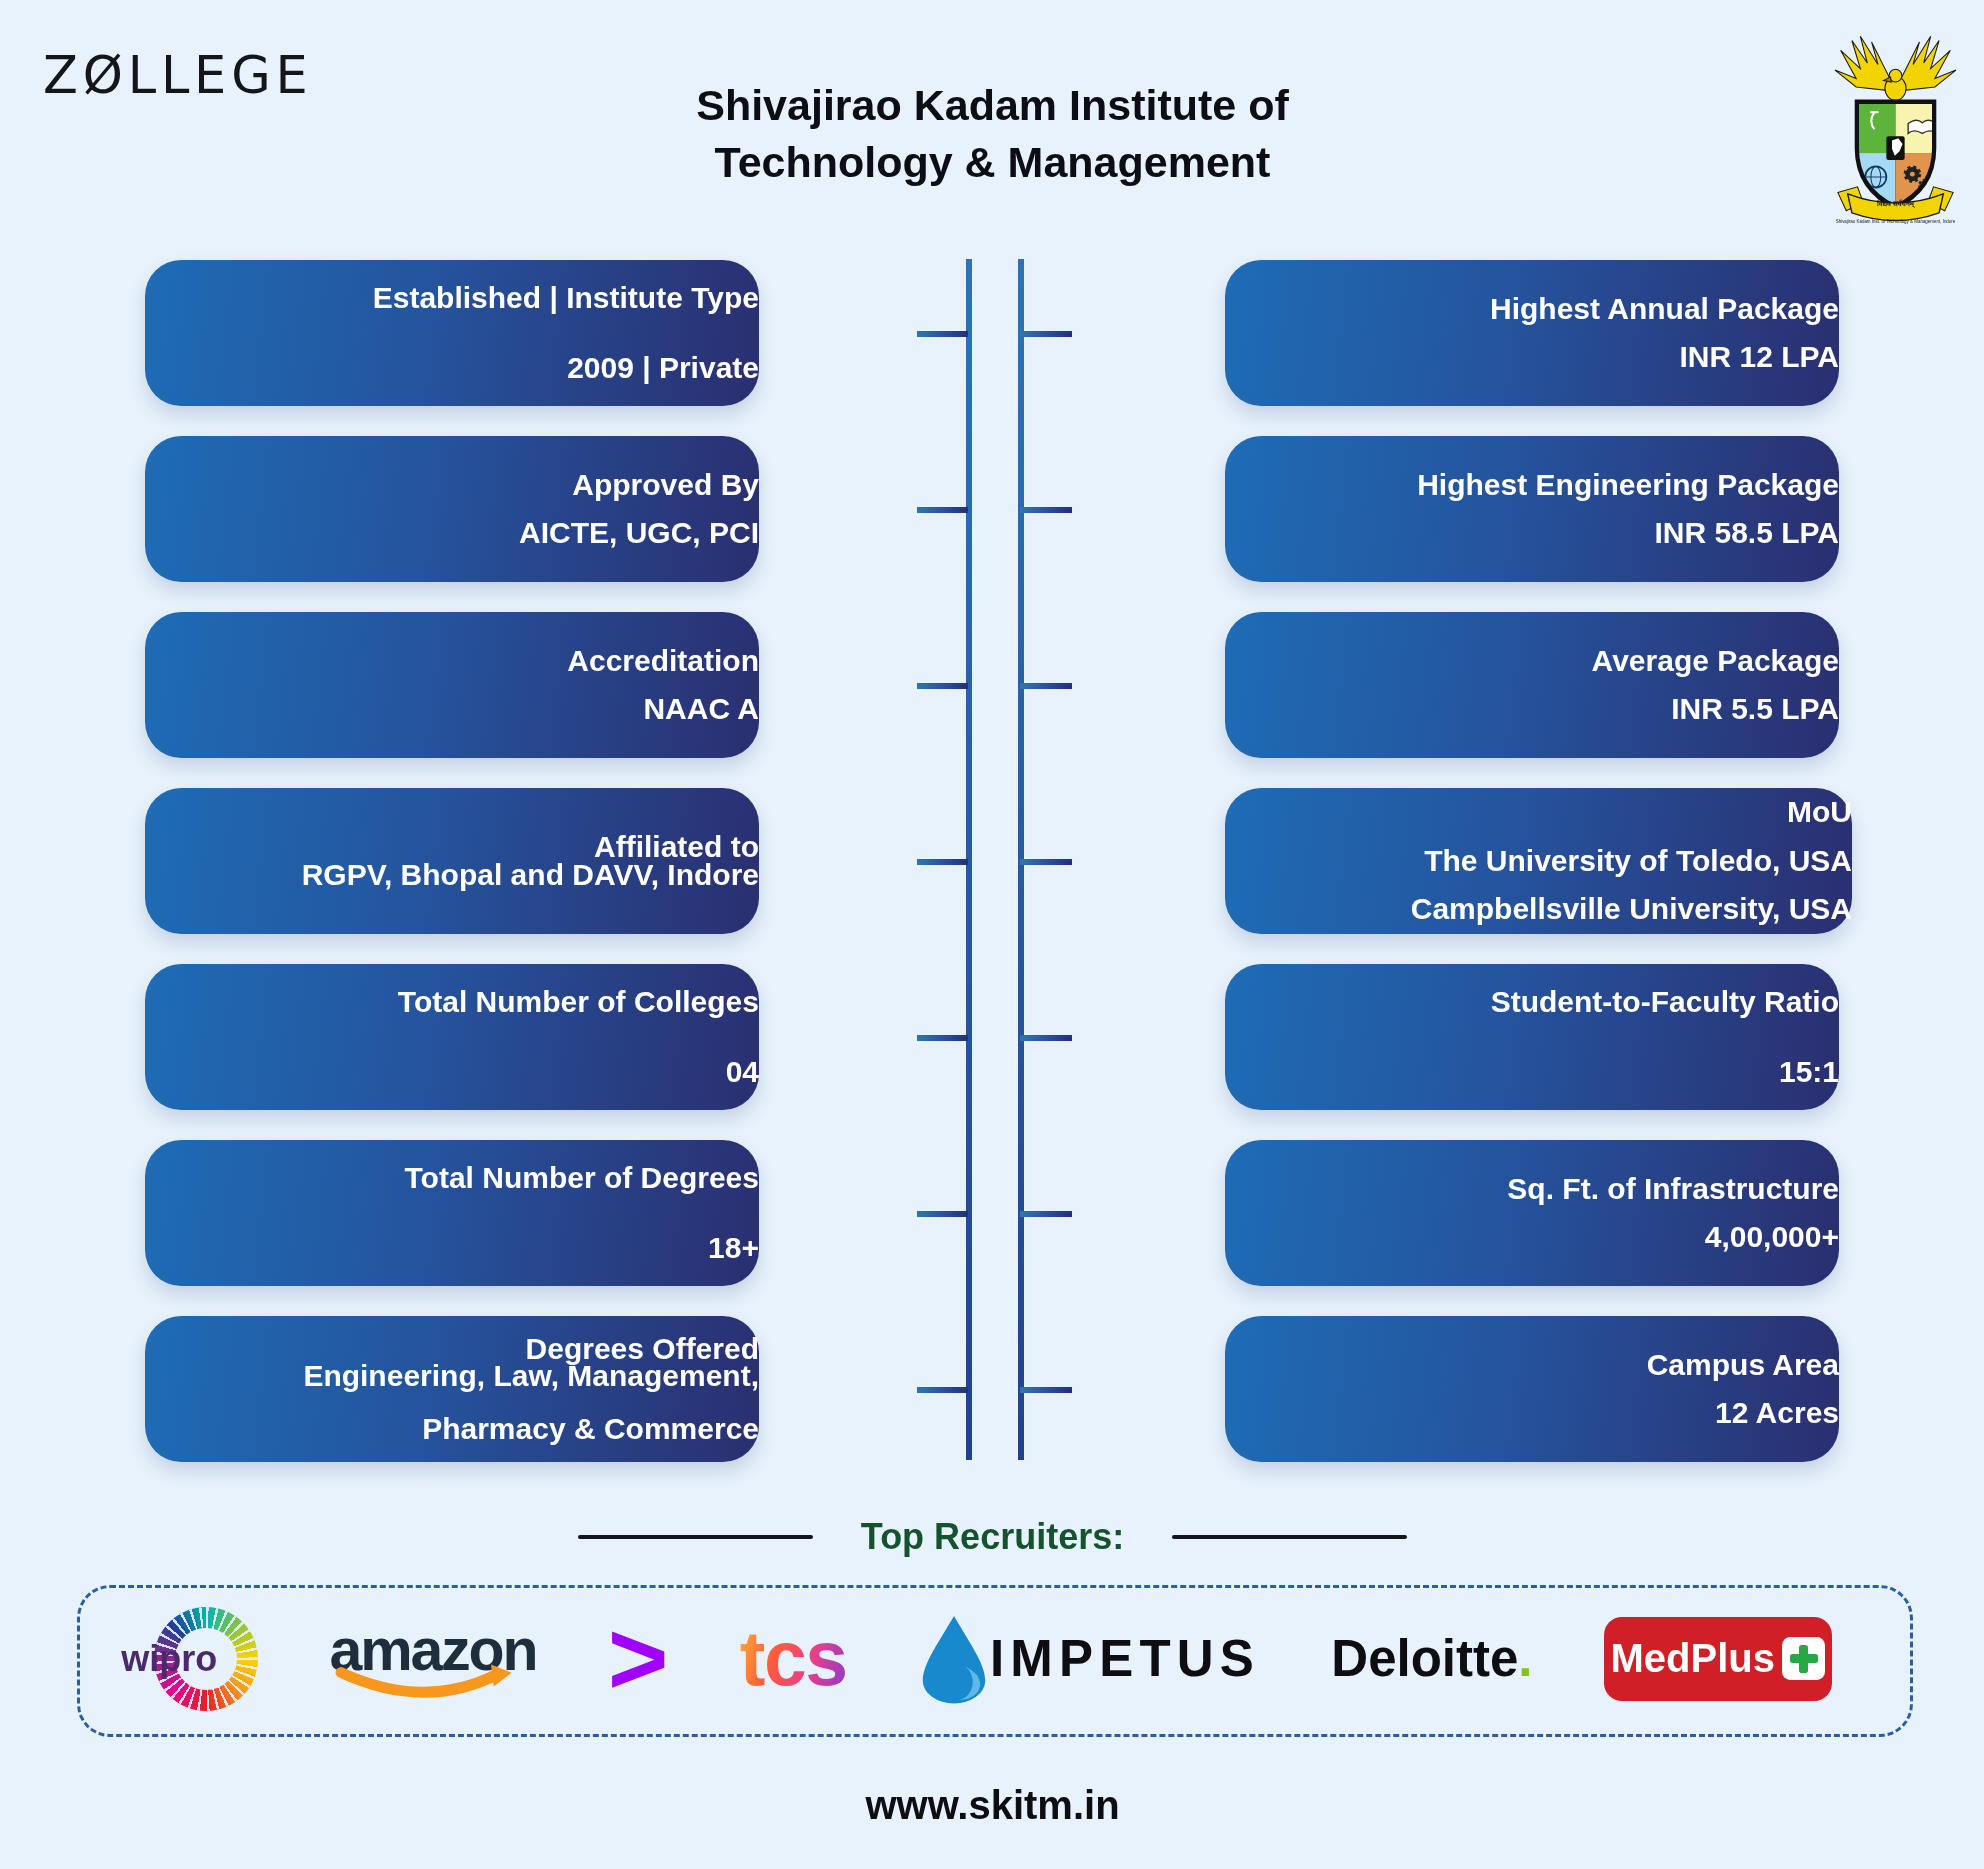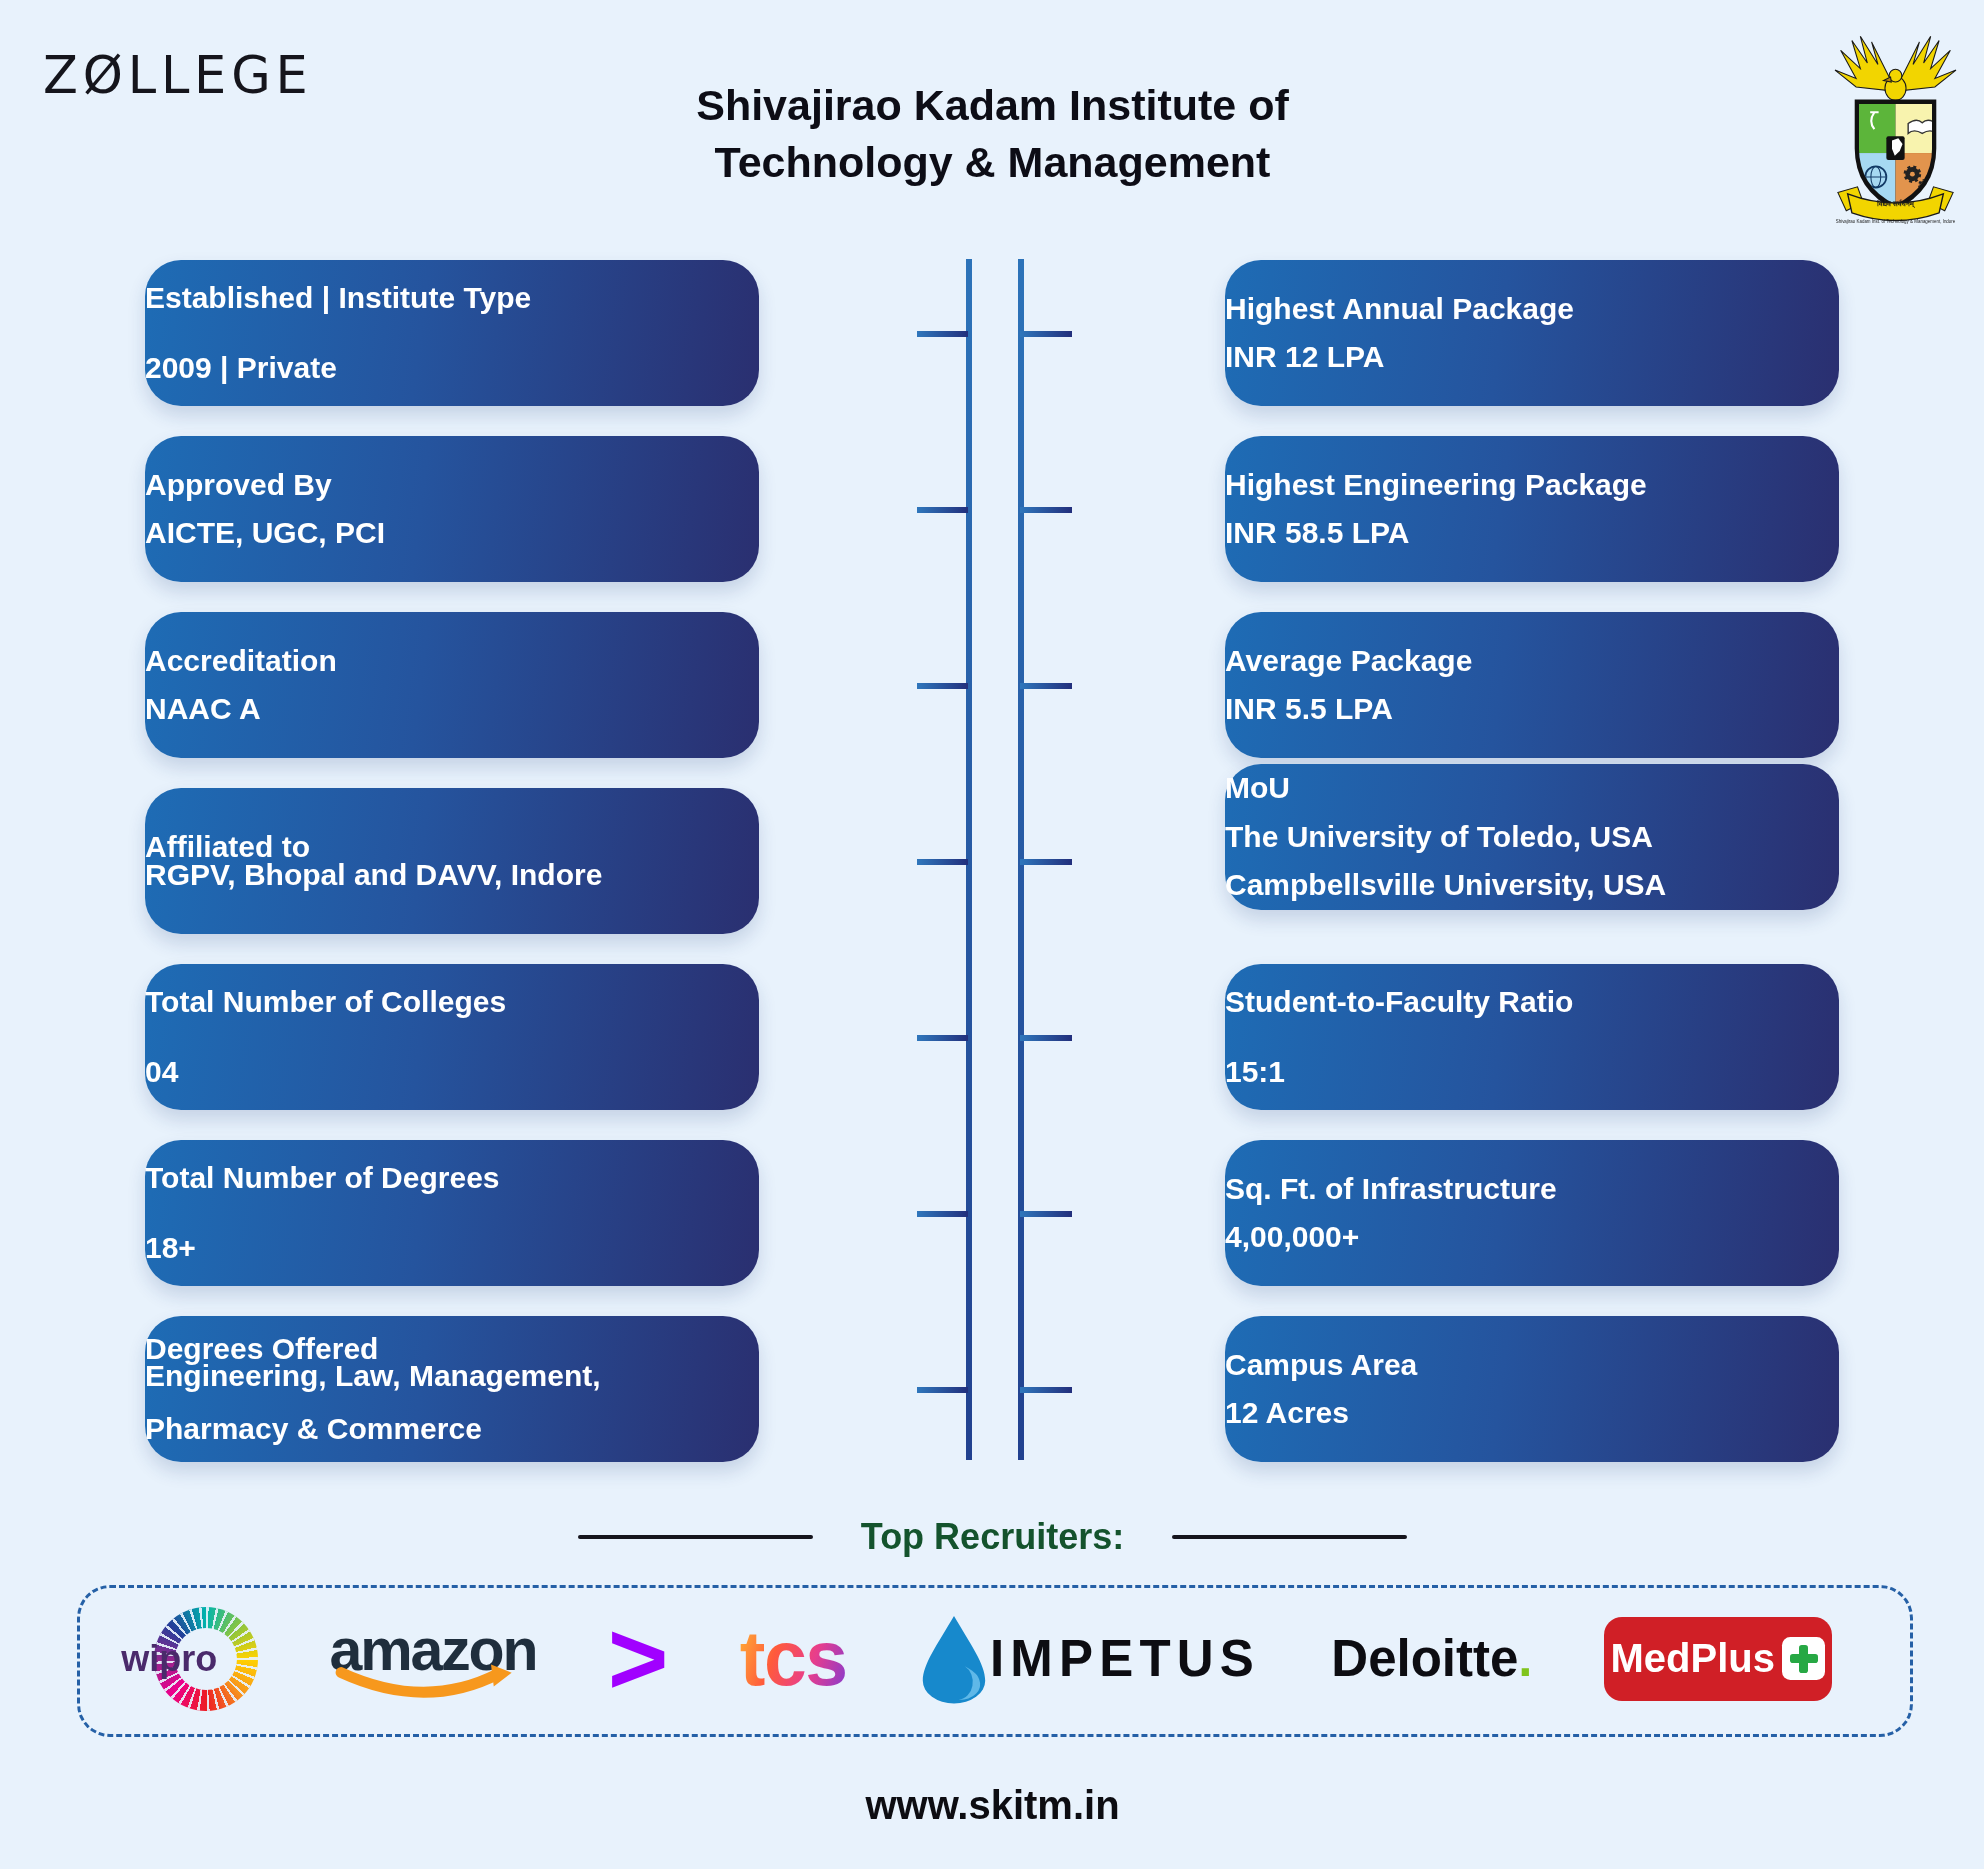--- a/index.html
+++ b/index.html
@@ -9,21 +9,21 @@
   
   .brand-logo{position:absolute;left:43px;top:46px;font-size:51px;font-weight:400;
               letter-spacing:4.8px;color:#15151c;font-family:"DejaVu Sans",sans-serif;}
   .main-title{position:absolute;left:0;right:0;top:77px;text-align:center;
               font-size:43px;font-weight:700;line-height:1.32;color:#0d0d16;}
   .crest{position:absolute;left:1823px;top:18px;width:145px;height:211px;}
 
   
   .card{position:absolute;width:614px;height:146px;border-radius:36px;
         background:linear-gradient(97deg,#1e6cb5 0%,#25549e 45%,#2a2f70 100%);
-        color:#ffffff;display:flex;flex-direction:column;align-items:flex-start;justify-content:center;
+        color:#ffffff;display:flex;flex-direction:column;align-items:flex-end;justify-content:center;
         text-align:center;font-weight:700;font-size:30px;line-height:1.15;
         box-shadow:0 9.7px 18px rgba(25,58,120,0.16);}
   .card.left{left:145px;}
   .card.right{left:1225px;}
   .card-line{white-space:nowrap;}
   .card-line.sp{margin-top:35px;}
   .card-line.sm{margin-top:14px;}
   .card-line.tight{margin-top:-7px;}
   .card-line.mid{margin-top:18px;}
 
@@ -231,21 +231,21 @@
     <div class="card-line sm">INR 12 LPA</div>
   </div>
   <div class="card right" style="top:436px;">
     <div class="card-line">Highest Engineering Package</div>
     <div class="card-line sm">INR 58.5 LPA</div>
   </div>
   <div class="card right" style="top:612px;">
     <div class="card-line">Average Package</div>
     <div class="card-line sm">INR 5.5 LPA</div>
   </div>
-  <div class="card right" style="top:764px;">
+  <div class="card right" style="top:788px;padding-left:13px;">
     <div class="card-line">MoU</div>
     <div class="card-line sm">The University of Toledo, USA</div>
     <div class="card-line sm">Campbellsville University, USA</div>
   </div>
   <div class="card right" style="top:964px;">
     <div class="card-line">Student-to-Faculty Ratio</div>
     <div class="card-line sp">15:1</div>
   </div>
   <div class="card right" style="top:1140px;">
     <div class="card-line">Sq. Ft. of Infrastructure</div>

